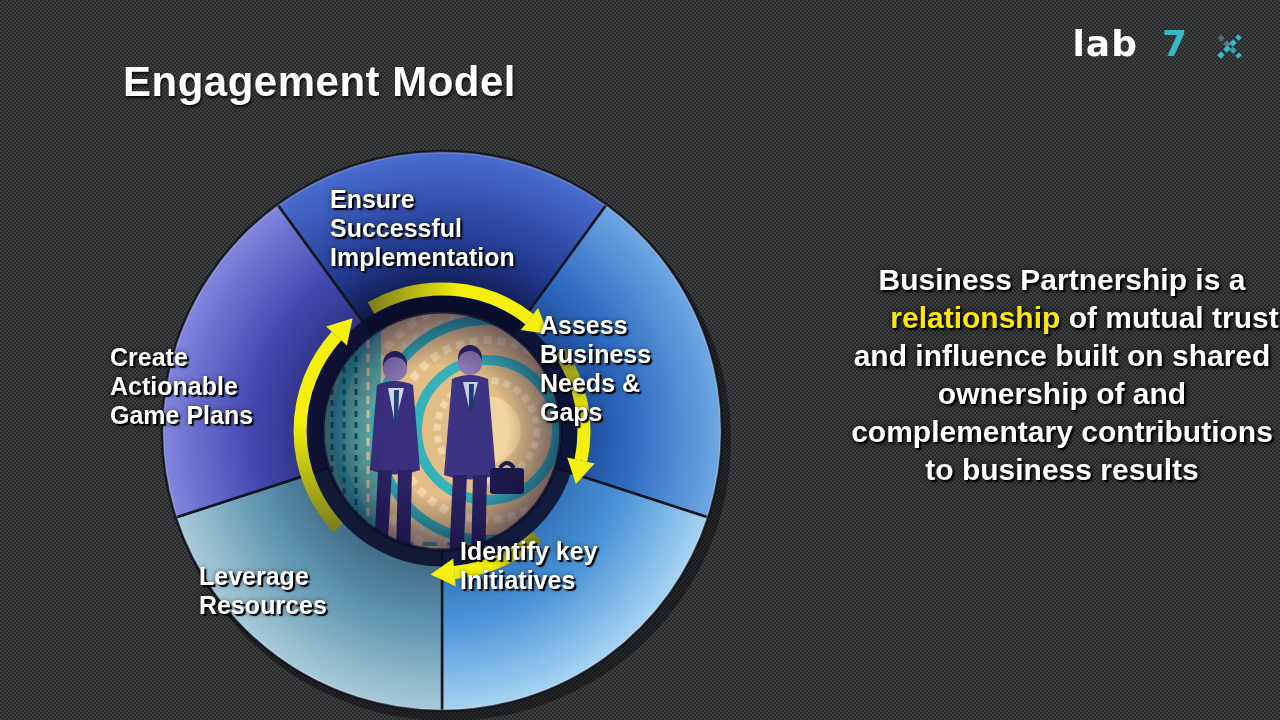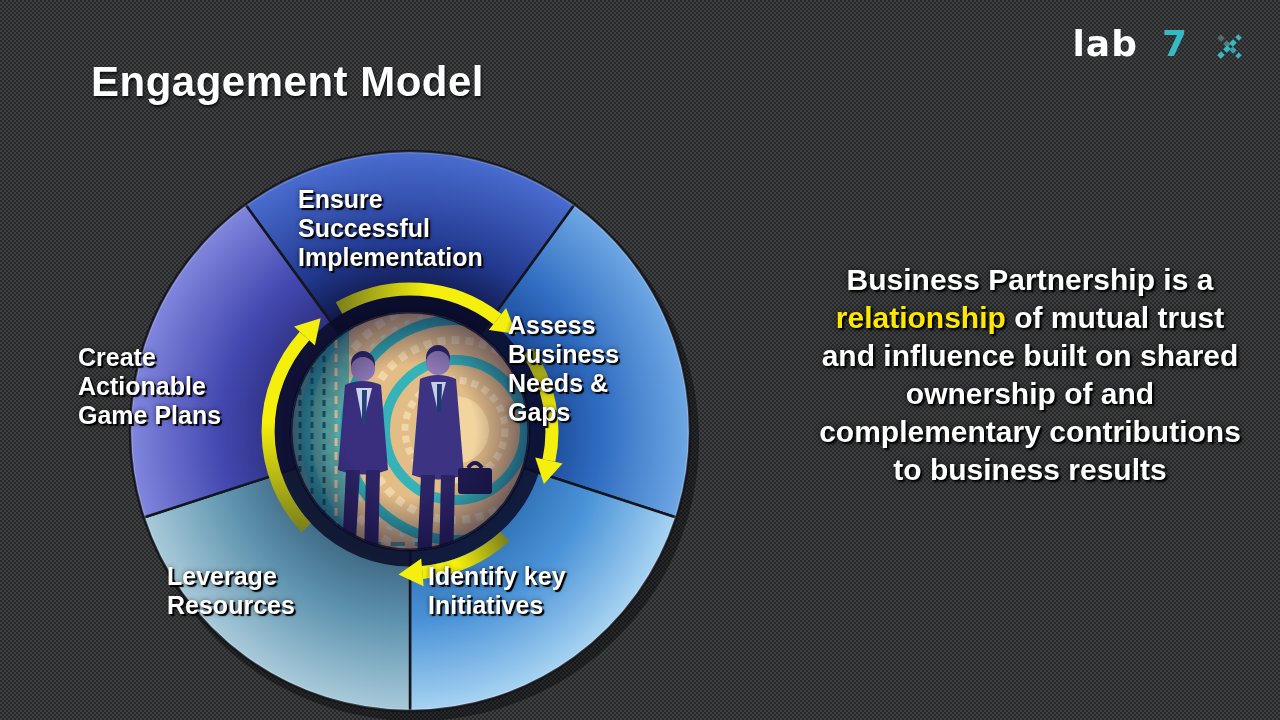--- a/index.html
+++ b/index.html
@@ -3,21 +3,21 @@
 <meta charset="utf-8">
 <style>
   html,body{margin:0;padding:0;}
   body{
     width:1280px;height:720px;overflow:hidden;position:relative;
     background-color:#282a2b;
     background-image:conic-gradient(#3e4041 0 25%, #262829 0 50%, #3e4041 0 75%, #262829 0);
     background-size:4px 4px;
     font-family:"Liberation Sans", sans-serif;
   }
-  .slide{position:absolute;inset:0;}
+  .slide{position:absolute;inset:0;margin-left:32px;}
   .title{
     position:absolute;left:91px;top:58px;
     font-size:42px;font-weight:bold;letter-spacing:.5px;color:#fff;
     text-shadow:1px 2px 3px rgba(0,0,0,.8);
   }
   .logo{
     position:absolute;right:36px;top:26px;display:flex;align-items:center;
     font-family:"DejaVu Sans", sans-serif;font-weight:bold;font-size:36px;line-height:1;gap:24px;
   }
   .logo .lab{color:#fff;letter-spacing:1px;}
@@ -27,21 +27,21 @@
   .seg-label{
     position:absolute;text-align:left;color:#fff;
     font-size:25px;font-weight:bold;line-height:29px;white-space:pre-line;
     text-shadow:2px 2px 1px #000, 0 0 5px rgba(0,0,0,.55);
   }
   .statement{
     position:absolute;left:722px;top:261px;width:616px;text-align:center;
     color:#fff;font-size:30px;font-weight:bold;line-height:38px;
     text-shadow:2px 2px 2px #000, 0 0 6px rgba(0,0,0,.6);
   }
-  .statement .hl{color:#ffe800;}
+  .statement .hl{color:#ffe800;padding-left:45px;}
 </style>
 </head>
 <body>
 
 <div class="slide">
 
   <div class="title">Engagement Model</div>
 
   <div class="logo">
     <span class="lab">lab</span>
@@ -183,21 +183,21 @@
     </g>
   </svg>
 
   <div class="seg-label" style="left:298px;top:185px;width:240px">Ensure
 Successful
 Implementation</div>
   <div class="seg-label" style="left:508px;top:311px;width:220px">Assess
 Business
 Needs &amp;
 Gaps</div>
-  <div class="seg-label" style="left:428px;top:562px;width:260px">Identify key
+  <div class="seg-label" style="left:428px;top:537px;width:260px">Identify key
 Initiatives</div>
   <div class="seg-label" style="left:167px;top:562px;width:260px">Leverage
 Resources</div>
   <div class="seg-label" style="left:78px;top:343px;width:260px">Create
 Actionable
 Game Plans</div>
 
   <div class="statement">
     <span>Business Partnership is a</span><br>
     <span class="hl" style="color: rgb(255, 232, 0);">relationship</span><span> of mutual trust</span><br>

